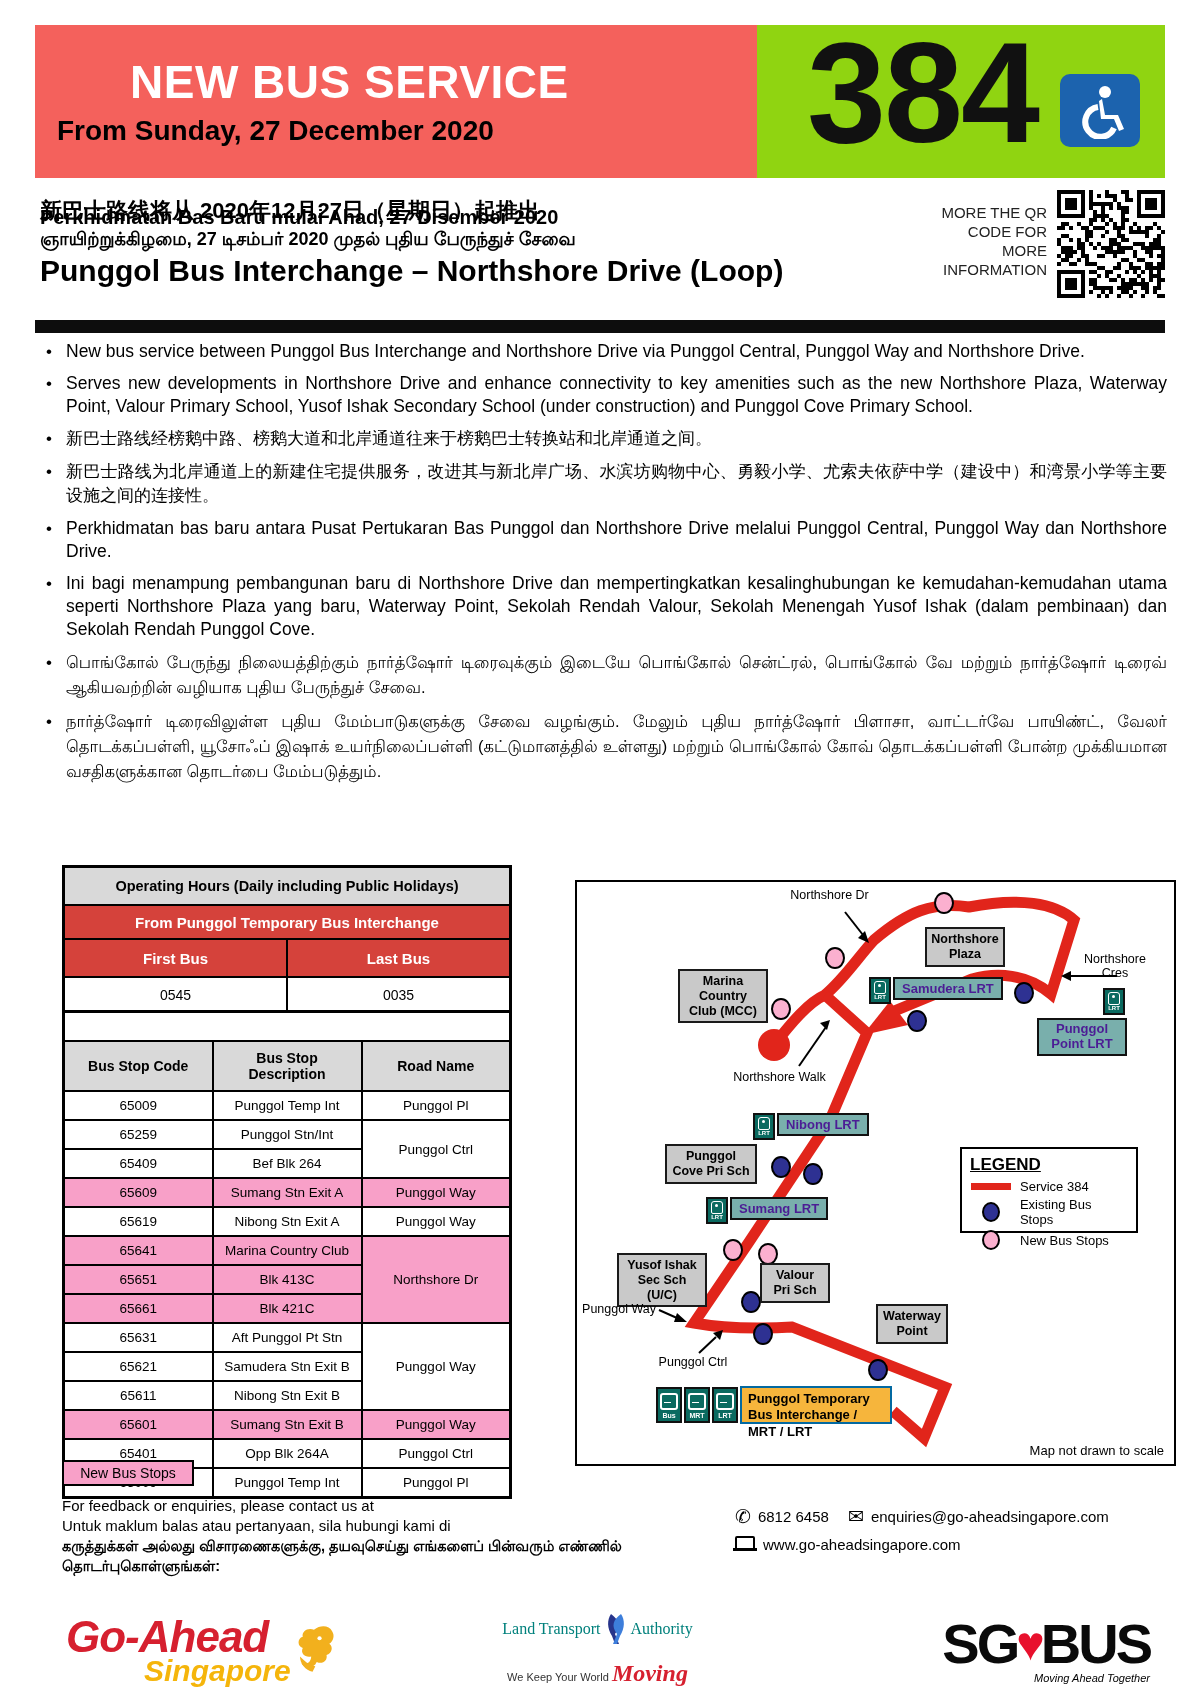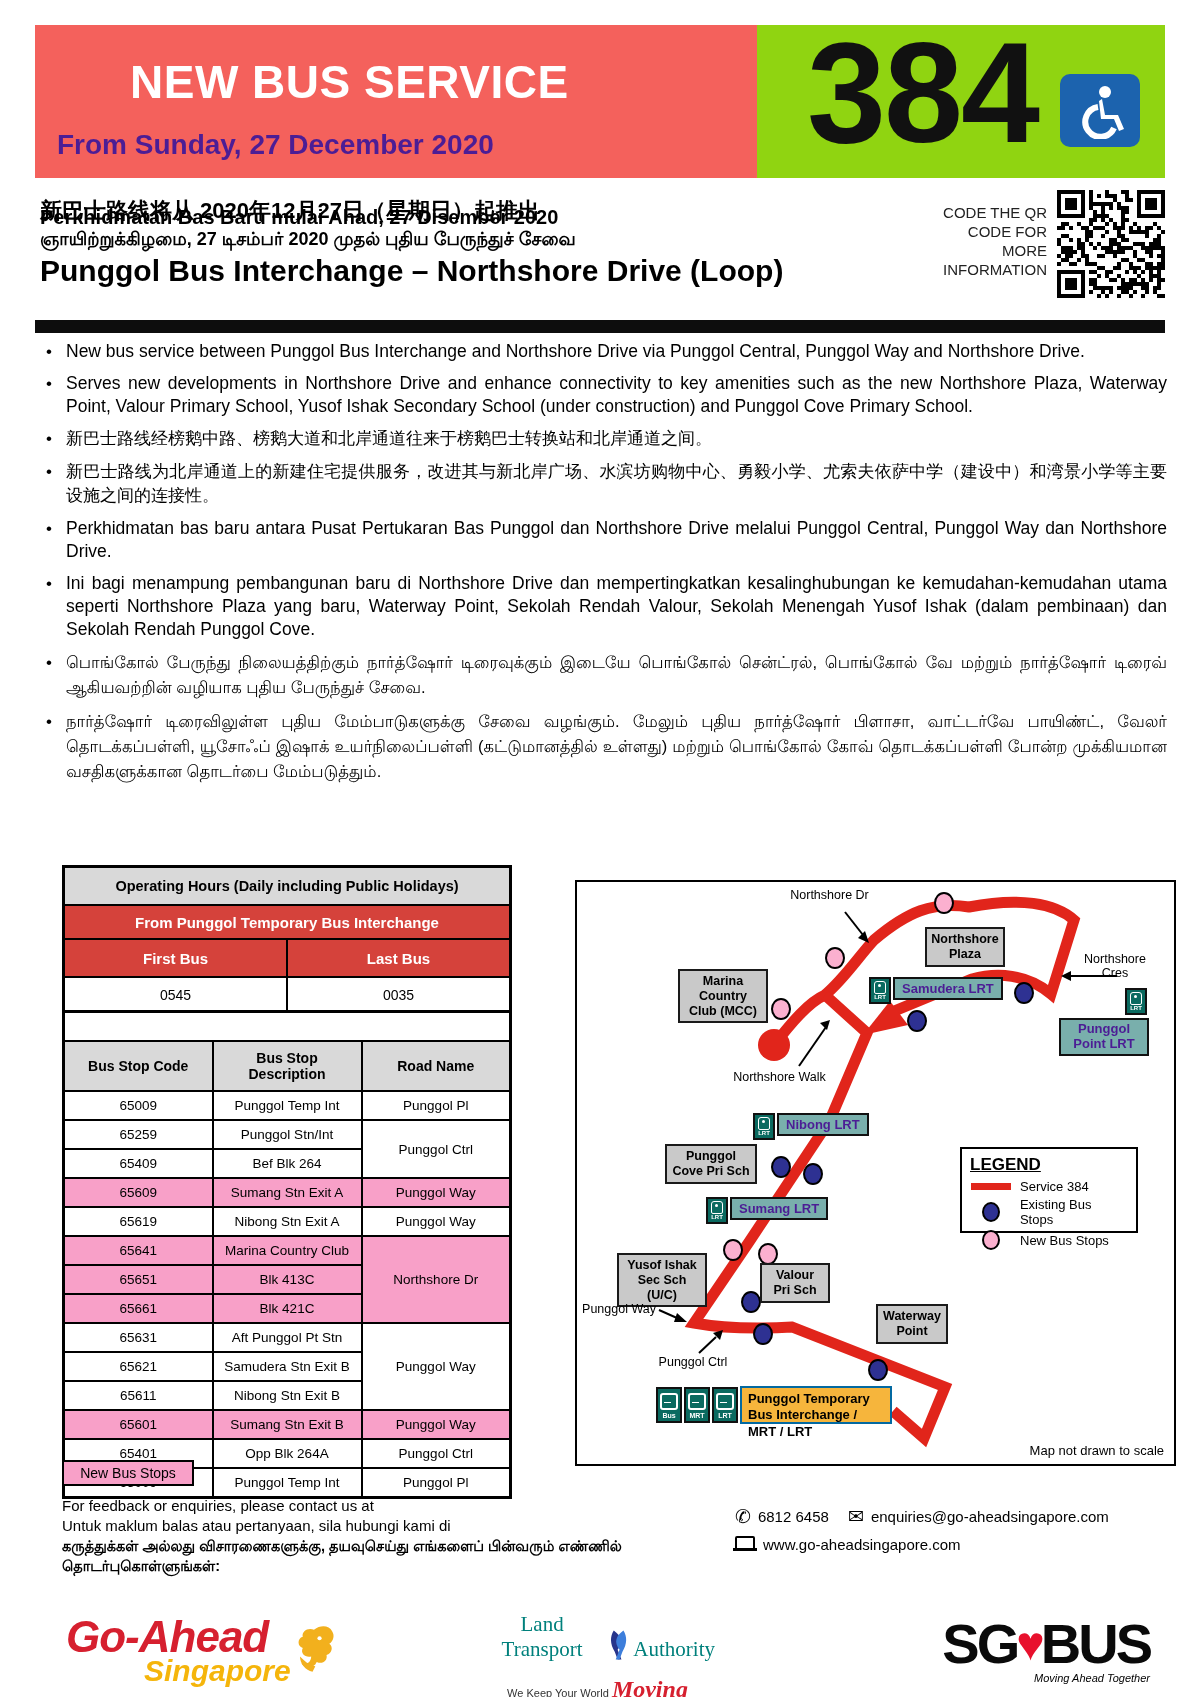--- a/index.html
+++ b/index.html
@@ -3,21 +3,21 @@
 <meta charset="utf-8">
 <style>
   html,body{margin:0;padding:0;background:#fff;}
   .page{position:relative;width:1200px;height:1697px;background:#fff;overflow:hidden;
         font-family:"Liberation Sans","DejaVu Sans",sans-serif;color:#000;}
   .abs{position:absolute;}
 
   
   .red-box{left:35px;top:25px;width:813px;height:153px;background:#F4615C;}
   .nbs-title{position:absolute;left:95px;top:30px;font-size:46px;font-weight:bold;color:#fff;letter-spacing:.5px;}
-  .nbs-date{position:absolute;left:22px;top:104px;font-size:28px;font-weight:bold;color:#4c1d95;}
+  .nbs-date{position:absolute;left:22px;top:90px;font-size:28px;font-weight:bold;color:#000000;}
   .green-box{left:757px;top:25px;width:408px;height:153px;background:#90D411;}
   .route-num{position:absolute;left:50px;top:-14px;font-size:142px;font-weight:bold;color:#111;letter-spacing:-2px;}
   .wc-box{position:absolute;left:303px;top:49px;width:80px;height:73px;background:#1C63AE;border-radius:10px;display:flex;align-items:center;justify-content:center;}
 
   .ann{left:40px;font-weight:bold;white-space:nowrap;}
   .ann-zh{top:196px;font-size:22px;}
   .ann-ms{top:206px;font-size:20px;}
   .ann-ta{top:229px;font-size:18px;}
   .route-title{left:40px;top:254px;font-size:30px;font-weight:bold;white-space:nowrap;}
   .divider{left:35px;top:320px;width:1130px;height:13px;background:#0d0d0d;}
@@ -85,21 +85,21 @@
   .contact .ta{font-weight:bold;font-size:14.5px;}
   .c-row{position:absolute;display:flex;align-items:center;font-size:15px;}
   .laptop{width:16px;height:10px;border:2px solid #000;border-radius:2px 2px 0 0;position:relative;margin-right:8px;top:-2px;}
   .laptop:after{content:"";position:absolute;left:-4px;top:10px;width:24px;height:3px;background:#000;}
   .icon-glyph{font-size:19px;margin-right:7px;}
 
   .logo-ga{left:66px;top:1612px;width:270px;height:80px;}
   .ga-main{font-size:44px;font-weight:bold;font-style:italic;color:#D6202F;letter-spacing:-1px;}
   .ga-sub{font-size:30px;font-weight:bold;font-style:italic;color:#F5B50B;margin:-8px 0 0 78px;}
   .logo-lta{left:480px;top:1612px;width:235px;text-align:center;}
-  .lta-top{font-size:21px;color:#00807C;display:flex;align-items:flex-end;justify-content:center;gap:4px;font-family:"Liberation Serif",serif;}
+  .lta-top{font-size:16px;color:#00807C;display:flex;align-items:center;justify-content:center;gap:4px;font-family:"Liberation Serif",serif;}
   .lta-sub{font-size:11px;color:#333;margin-top:14px;}
   .lta-moving{font-size:24px;color:#D6202F;font-style:italic;font-family:"Liberation Serif",serif;font-weight:bold;}
   .logo-sgbus{left:920px;top:1618px;width:230px;text-align:right;}
   .sgbus-line{font-size:56px;font-weight:bold;letter-spacing:-3px;color:#0a0a0a;line-height:52px;display:flex;align-items:center;justify-content:flex-end;}
   .sgbus-heart{color:#E8112D;font-size:48px;margin:0 -1px;}
   .sgbus-sub{font-size:11px;font-style:italic;margin-top:2px;}
 </style>
 </head>
 <body>
 
@@ -120,21 +120,21 @@
     </div>
   </div>
 
   <div class="abs ann ann-zh">新巴士路线将从 2020年12月27日（星期日）起推出</div>
   <div class="abs ann ann-ms">Perkhidmatan Bas Baru mulai Ahad, 27 Disember 2020</div>
   <div class="abs ann ann-ta">ஞாயிற்றுக்கிழமை, 27 டிசம்பர் 2020 முதல் புதிய பேருந்துச் சேவை</div>
   <div class="abs route-title">Punggol Bus Interchange – Northshore Drive (Loop)</div>
   <div class="abs divider"></div>
 
   <div class="abs qr-caption">
-    <div>CODE THE QR</div>
+    <div>MORE THE QR</div>
     <div>CODE FOR</div>
     <div>MORE</div>
     <div>INFORMATION</div>
   </div>
   <div class="abs qr">
     <svg id="qr-svg" width="108" height="108" viewBox="0 0 27 27" shape-rendering="crispEdges">
         <g fill="#000">
           <rect x="8" y="0" width="1" height="1"></rect>
           <rect x="12" y="0" width="1" height="1"></rect>
           <rect x="16" y="0" width="1" height="1"></rect>
@@ -561,21 +561,21 @@
     <div class="place" style="left:183px;top:381px;width:70px;">Valour Pri Sch</div>
     <div class="place" style="left:299px;top:422px;width:72px;">Waterway Point</div>
 
     <div class="lrt" style="left:292px;top:95px;">
       <span class="lrt-ico">
           <span class="glyph"></span>
           <span class="tag">LRT</span>
         </span>
       <span class="lrt-name">Samudera LRT</span>
     </div>
-    <div class="abs" style="left:508px;top:106px;padding-left:40px;">
+    <div class="abs" style="left:486px;top:106px;padding-left:40px;">
       <span class="lrt-ico" style="display:inline-flex;">
           <span class="glyph"></span>
           <span class="tag">LRT</span>
         </span>
       <div class="lrt-name two" style="position:absolute;left:-28px;top:30px;">Punggol Point LRT</div>
     </div>
     <div class="lrt" style="left:176px;top:231px;">
       <span class="lrt-ico">
           <span class="glyph"></span>
           <span class="tag">LRT</span>

